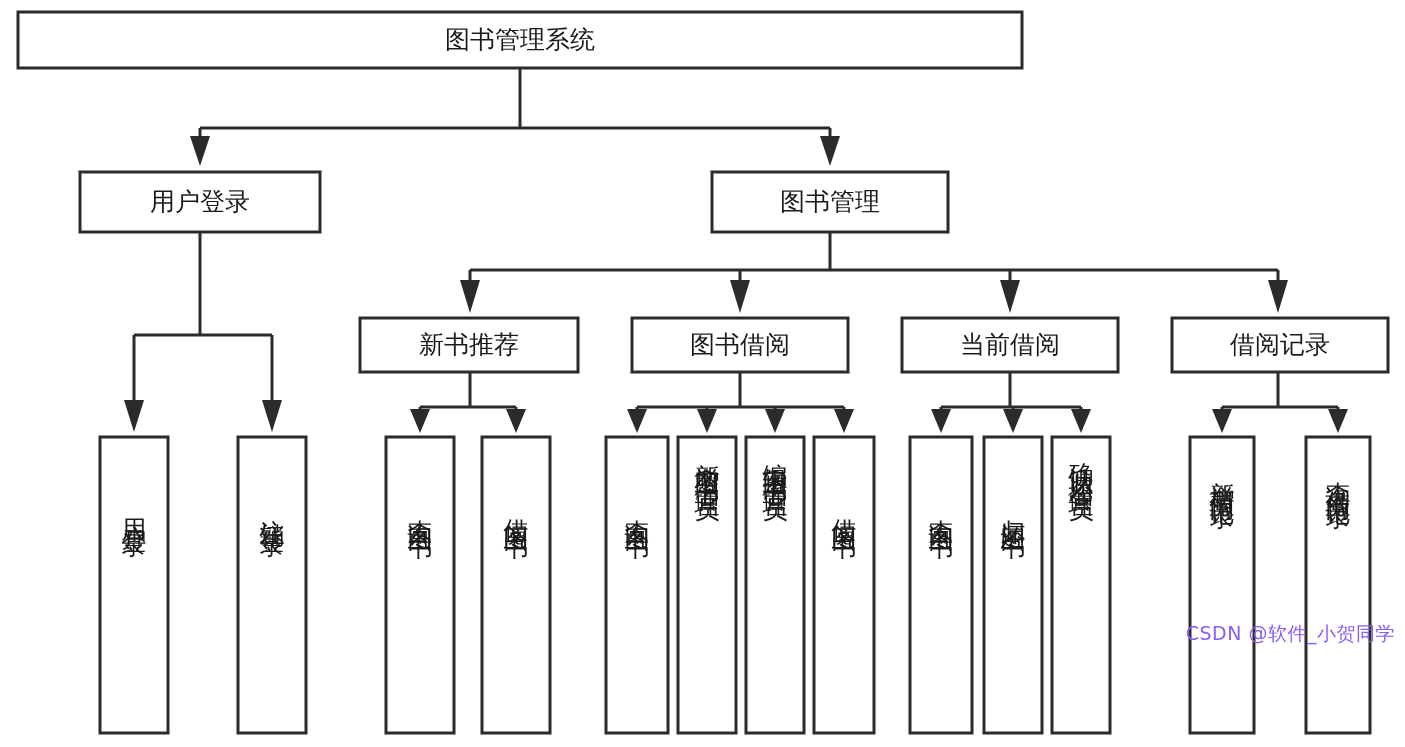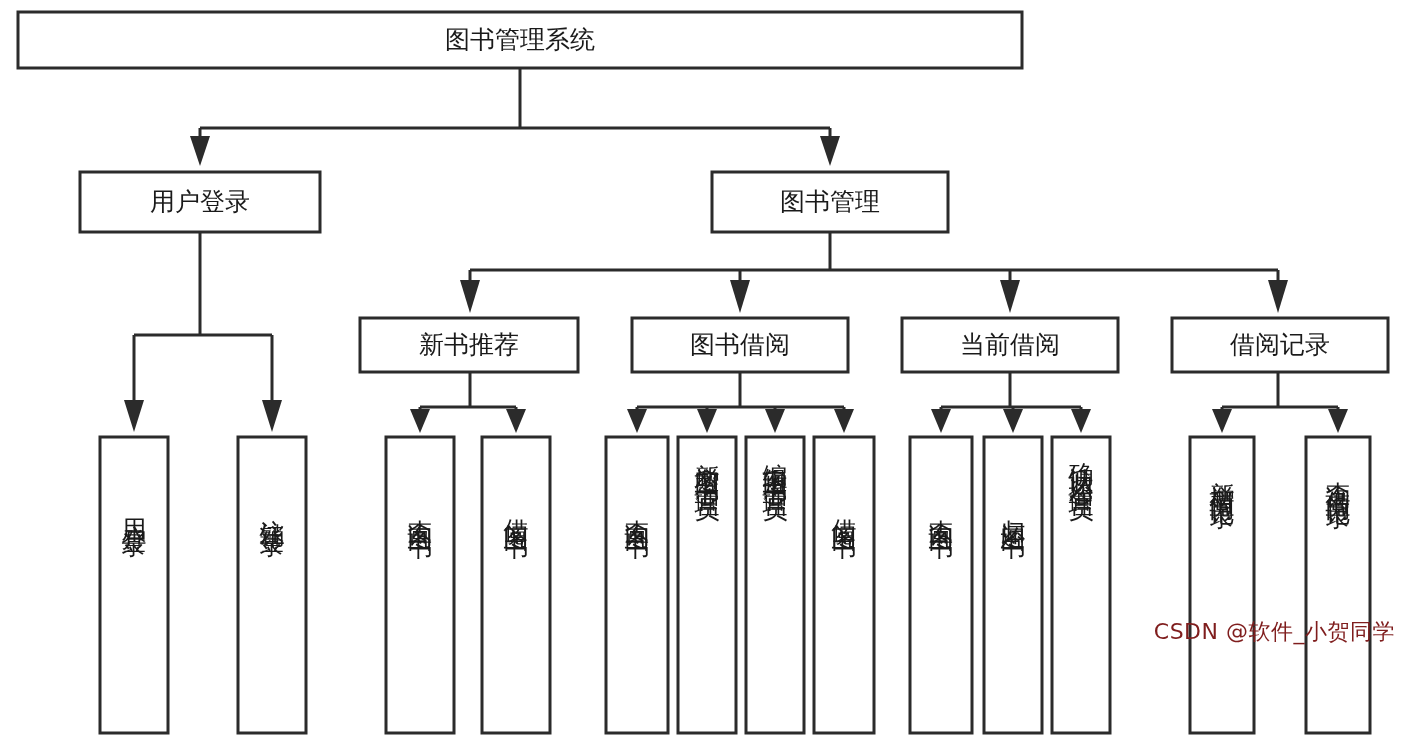--- a/index.html
+++ b/index.html
@@ -71,22 +71,22 @@
     position: absolute;
     display: flex;
     align-items: flex-start;
     justify-content: center;
   }
   #watermark {
     position: absolute;
     right: 10px;
     bottom: 6px;
     font-family: "DejaVu Sans", "Liberation Sans", sans-serif;
-    font-size: 22px;
-    color: #7f1d1d;
+    font-size: 19px;
+    color: #8b5cf6;
     letter-spacing: 0.5px;
     white-space: nowrap;
     user-select: none;
   }
 </style>
 </head>
 <body>
 
 <div id="diagram-root">
 

